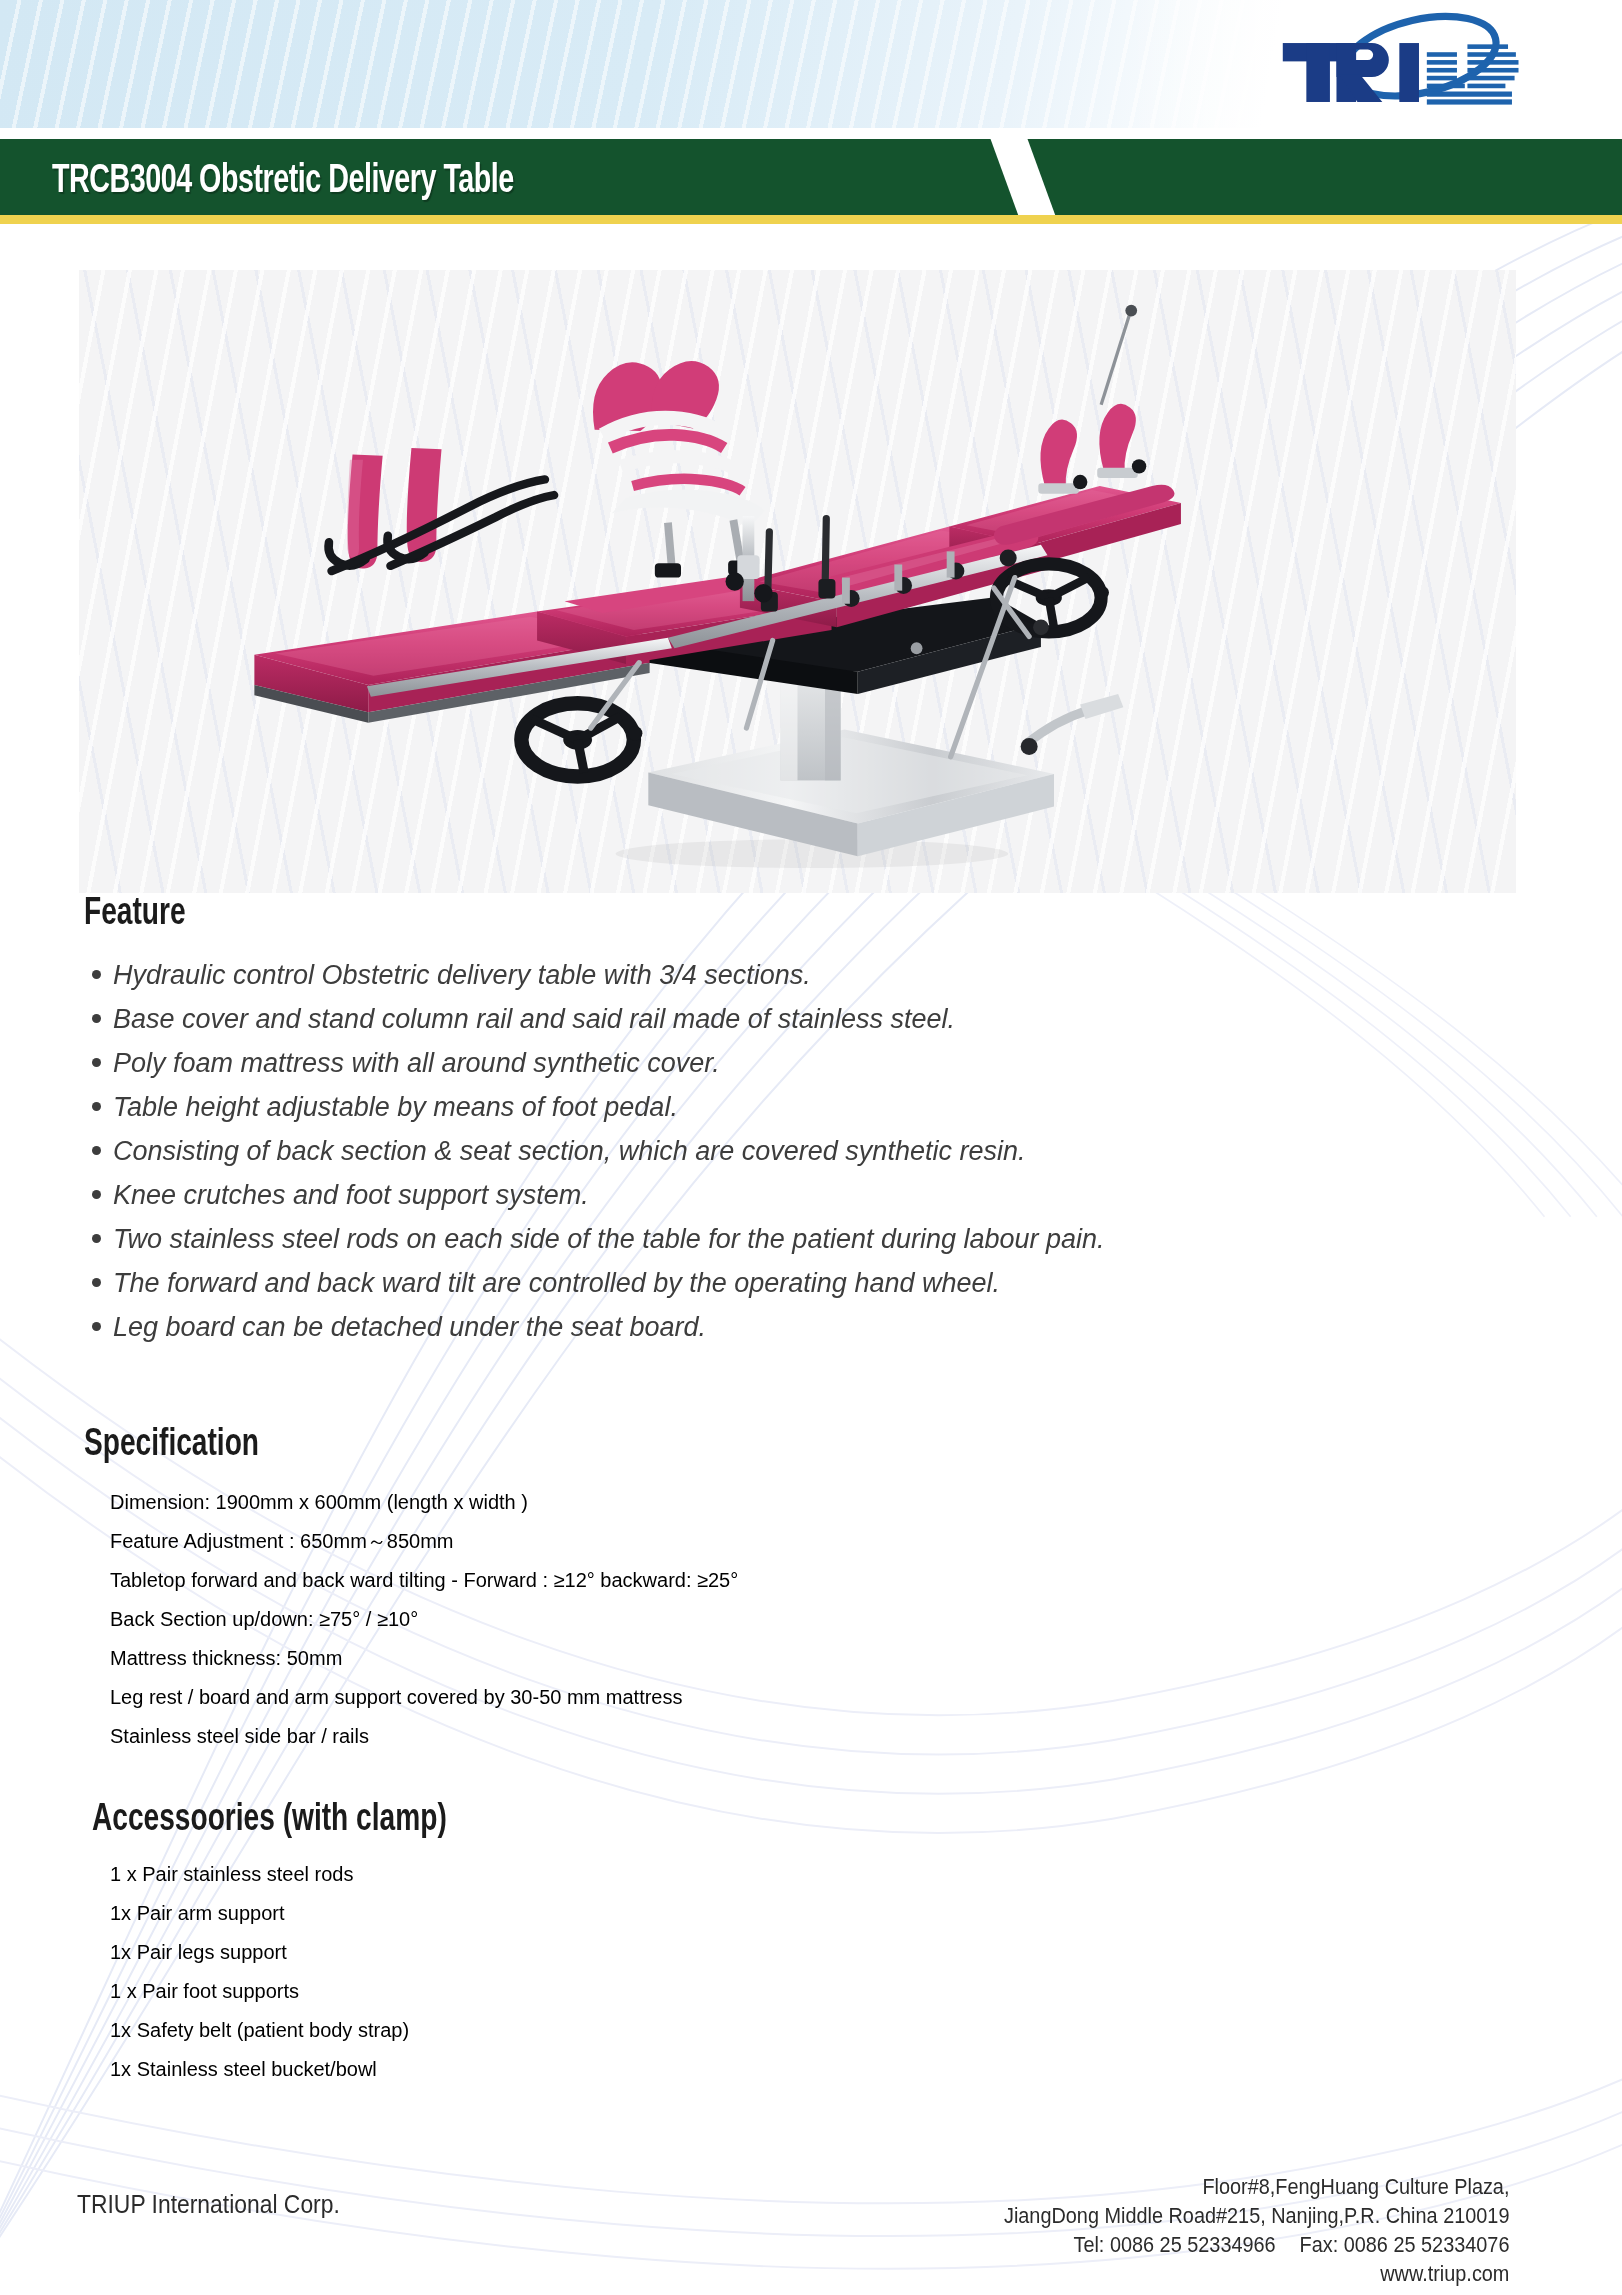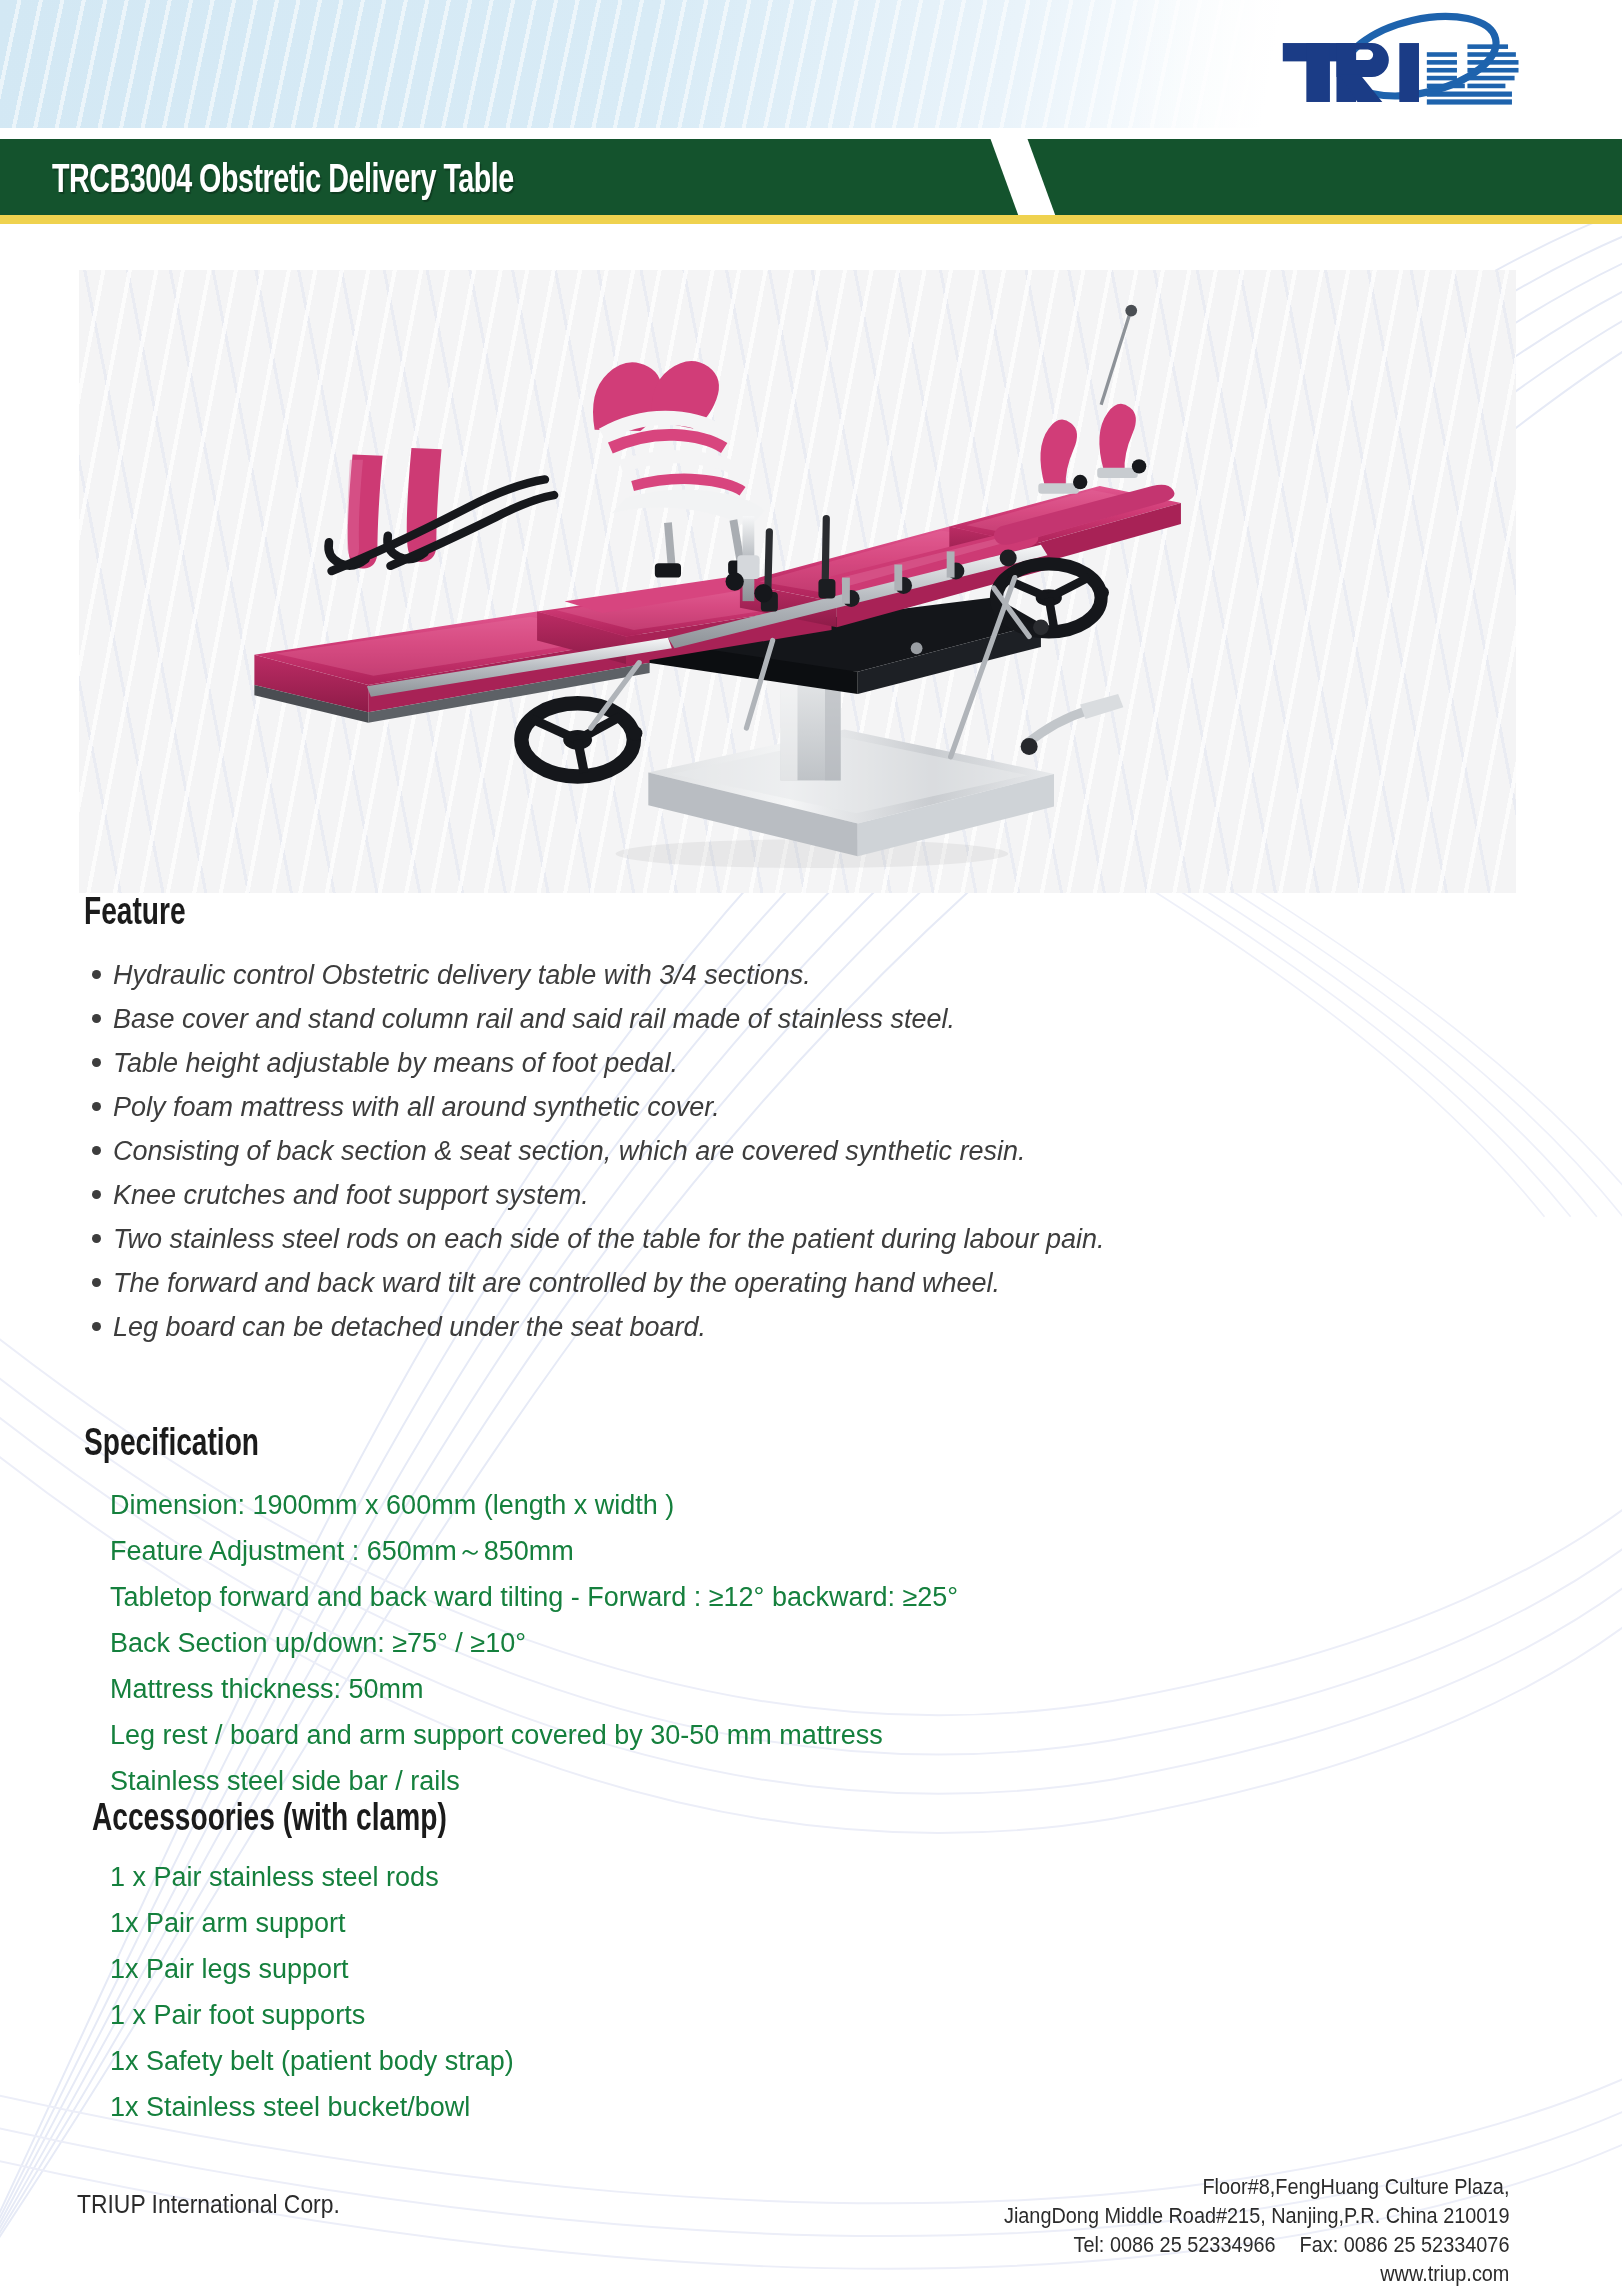--- a/index.html
+++ b/index.html
@@ -97,21 +97,21 @@
     font-family:"Liberation Sans", sans-serif;
   }
   .bullet .dot{
     flex:0 0 auto;width:9.2px;height:9.2px;border-radius:50%;
     background:#3d3d3d;margin-right:11.8px;position:relative;top:-4.6px;
   }
   .bullet .txt{flex:1 1 auto;}
 
   .plainlist{position:absolute;}
   .plainline{
-    font-size:27px;color:#15803d;line-height:1;
+    font-size:20px;color:#000000;line-height:1;
     margin-bottom:19px;font-family:"Liberation Sans", sans-serif;
     white-space:nowrap;
   }
 
   
   .footer{position:absolute;left:0;top:2159px;width:1584px;height:136px;}
   .footer-company{
     position:absolute;left:77px;top:30px;
     font-size:26px;color:#2b2b2b;
     font-family:"Liberation Sans", sans-serif;
@@ -418,25 +418,25 @@
       <div class="bullet">
           <span class="dot"></span>
           <span class="txt">Hydraulic control Obstetric delivery table with 3/4 sections.</span>
         </div>
       <div class="bullet">
           <span class="dot"></span>
           <span class="txt">Base cover and stand column rail and said rail made of stainless steel.</span>
         </div>
       <div class="bullet">
           <span class="dot"></span>
+          <span class="txt">Poly foam mattress with all around synthetic cover.</span>
+        </div>
+      <div class="bullet">
+          <span class="dot"></span>
           <span class="txt">Table height adjustable by means of foot pedal.</span>
-        </div>
-      <div class="bullet">
-          <span class="dot"></span>
-          <span class="txt">Poly foam mattress with all around synthetic cover.</span>
         </div>
       <div class="bullet">
           <span class="dot"></span>
           <span class="txt">Consisting of back section &amp; seat section, which are covered synthetic resin.</span>
         </div>
       <div class="bullet">
           <span class="dot"></span>
           <span class="txt">Knee crutches and foot support system.</span>
         </div>
       <div class="bullet">

